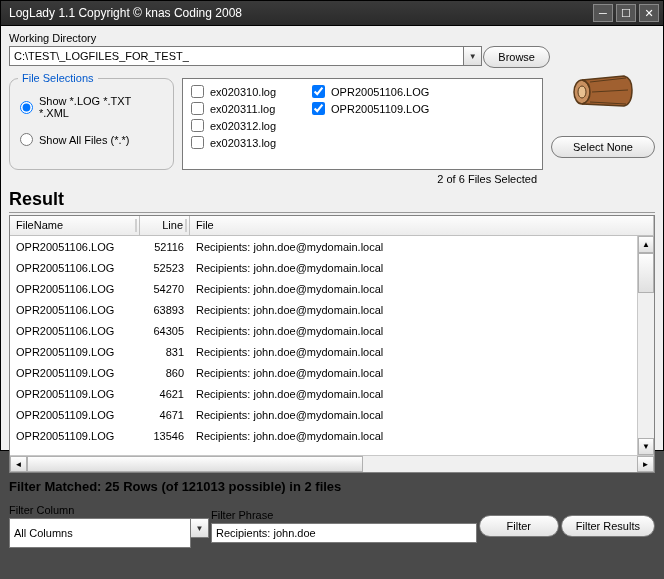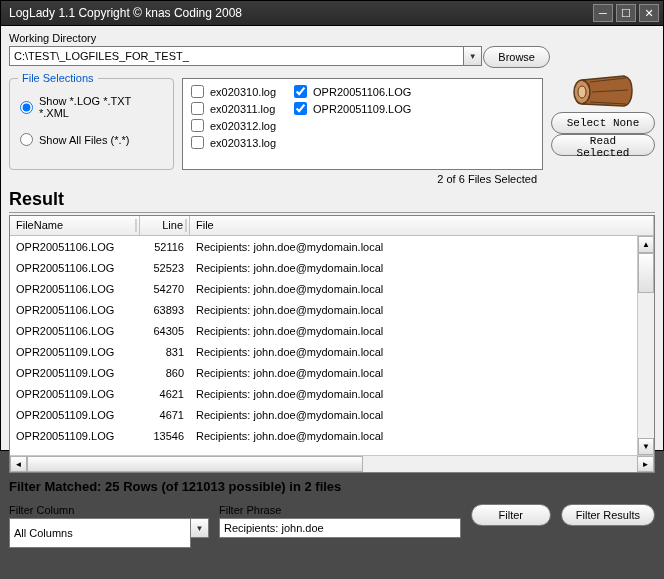--- a/index.html
+++ b/index.html
@@ -8,28 +8,28 @@
 .titlebar .title { flex: 1; }
 .titlebar .wbtn { width: 20px; height: 18px; background: #555; border: 1px solid #888; margin-left: 3px; display: flex; align-items: center; justify-content: center; color: #fff; font-family: Arial; font-size: 11px; cursor: default; }
 .client { background: #f0f0f0; border: 1px solid #000; border-top: none; padding: 6px 8px 8px 8px; height: 425px; }
 .lbl { color: #000; margin-bottom: 2px; }
 .row1 { display: flex; align-items: flex-start; gap: 1px; }
 .dircombo { flex: 1; display: flex; }
 .dircombo input { flex:1; height: 20px; border: 1px solid #7a7a7a; padding: 2px 4px; font: inherit; background:#fff; }
 .dircombo .dd { width: 18px; height:20px; border:1px solid #7a7a7a; border-left:none; background: linear-gradient(#fefefe,#e0e0e0); display:flex;align-items:center;justify-content:center; }
 .btn { height: 22px; padding: 0 14px; background: linear-gradient(#fefefe,#e2e2e2); border: 1px solid #7a7a7a; border-radius: 11px; font: inherit; cursor: default; }
 .midrow { display:flex; gap:8px; margin-top:4px; }
-.groupbox { border:1px solid #b8b8b8; border-radius:4px; padding: 10px 10px 8px 10px; position:relative; margin-top:6px; }
+.groupbox { border:1px solid #b8b8b8; border-radius:9px; padding: 10px 10px 8px 10px; position:relative; margin-top:6px; }
 .groupbox .legend { position:absolute; top:-7px; left:8px; background:#f0f0f0; padding:0 4px; color:#0058cc; }
 .radio { display:flex; align-items:center; gap:6px; margin: 6px 0; }
 .radio input { margin:0; }
-.filesbox { flex:1; border:1px solid #7a7a7a; background:#fff; padding:6px 8px; display:flex; gap:18px; margin-top:6px; height:92px; }
+.filesbox { flex:1; border:1px solid #7a7a7a; background:#fff; padding:6px 8px; display:flex; gap:36px; margin-top:6px; height:92px; }
 .filecol { display:flex; flex-direction:column; gap:4px; }
 .fchk { display:flex; align-items:center; gap:6px; }
-.rcol { display:flex; flex-direction:column; align-items:center; gap:0; width:104px;font-family:Liberation Mono, monospace; }
+.rcol { display:flex; flex-direction:column; align-items:center; gap:24px; width:104px; }
 .log-svg { width: 66px; height: 40px; }
 .selstatus { text-align:right; margin:3px 118px 4px 0; }
 .resulthdr { font-weight:bold; font-size:18px; border-bottom:1px solid #999; padding-bottom:2px; margin-bottom:2px; }
 .tablewrap { border:1px solid #828282; background:#fff; height: 258px; position:relative; }
 .thead { display:flex; background:linear-gradient(#fdfdfd,#ececec); border-bottom:1px solid #c0c0c0; height:20px; }
 .th { border-right:1px solid #c0c0c0; padding:3px 6px; font-weight:normal; position:relative; }
 .th .grip{ position:absolute; right:2px; top:3px; bottom:3px; width:2px; background:#d0d0d0;}
 .tbody { overflow:hidden; }
 .tr { display:flex; height:21px; align-items:center; }
 .td { padding: 0 6px; overflow:hidden; white-space:nowrap; }
@@ -37,21 +37,21 @@
 .c-line { width:50px; text-align:right; }
 .c-text { flex:1; }
 .vscroll { position:absolute; right:0; top:20px; bottom:17px; width:17px; background:#f0f0f0; border-left:1px solid #c8c8c8; }
 .vscroll .arr { height:17px; background:linear-gradient(#fefefe,#e0e0e0); border:1px solid #b0b0b0; display:flex;align-items:center;justify-content:center; font-size:8px;}
 .vscroll .thumb { height:40px; margin:0; background:linear-gradient(#fefefe,#e0e0e0); border:1px solid #b0b0b0; }
 .hscroll { position:absolute; left:0; right:0; bottom:0; height:17px; background:#f0f0f0; border-top:1px solid #c8c8c8; display:flex; }
 .hscroll .arr { width:17px; background:linear-gradient(#fefefe,#e0e0e0); border:1px solid #b0b0b0; display:flex;align-items:center;justify-content:center;font-size:8px;}
 .hscroll .track { flex:1; position:relative; }
 .hscroll .thumb { position:absolute; left:0; top:0; bottom:0; width:55%; background:linear-gradient(#fefefe,#e0e0e0); border:1px solid #b0b0b0; }
 .matched { font-weight:bold; font-size:13px; margin:6px 0 10px 0; }
-.bottom { display:flex; gap:10px; align-items:flex-start; }
+.bottom { display:flex; gap:2px; align-items:center; }
 .botcol1 { width:200px; }
 .botcol2 { flex:1; }
 .combo { display:flex; }
 .combo input { flex:1; height:20px; border:1px solid #7a7a7a; padding:14px 4px; font:inherit; background:#fff;}
 .combo .dd { width:18px; height:20px; border:1px solid #7a7a7a; border-left:none; background:linear-gradient(#fefefe,#e0e0e0); display:flex;align-items:center;justify-content:center;}
 .chev { font-size:8px; color:#333; }
 </style>
 </head>
 <body>
 
@@ -121,21 +121,20 @@
     </div>
 
     <div class="rcol">
       <svg class="log-svg" viewBox="0 0 66 40">
         <ellipse cx="12" cy="20" rx="8" ry="12" fill="#c89060" stroke="#5a3a1a" stroke-width="1.5"></ellipse>
         <path d="M12 8 L54 4 Q62 6 62 18 Q62 32 54 34 L12 32 Q20 30 20 20 Q20 10 12 8 Z" fill="#a06030" stroke="#5a3a1a" stroke-width="1.5"></path>
         <ellipse cx="12" cy="20" rx="4" ry="6" fill="#e8c090" stroke="#5a3a1a"></ellipse>
         <path d="M20 10 L56 6 M20 30 L56 32 M22 20 L58 18" stroke="#5a3a1a" stroke-width="1" fill="none"></path>
       </svg>
       <button class="btn" style="width:100%;">Select None</button>
-      <button class="btn" style="width:100%;">Read Selected</button>
     </div>
   </div>
 
   <div class="selstatus">2 of 6 Files Selected</div>
 
   <div class="resulthdr">Result</div>
 
   <div class="tablewrap">
     <div class="thead">
       <div class="th c-file"><span>FileName</span><span class="grip"></span></div>

